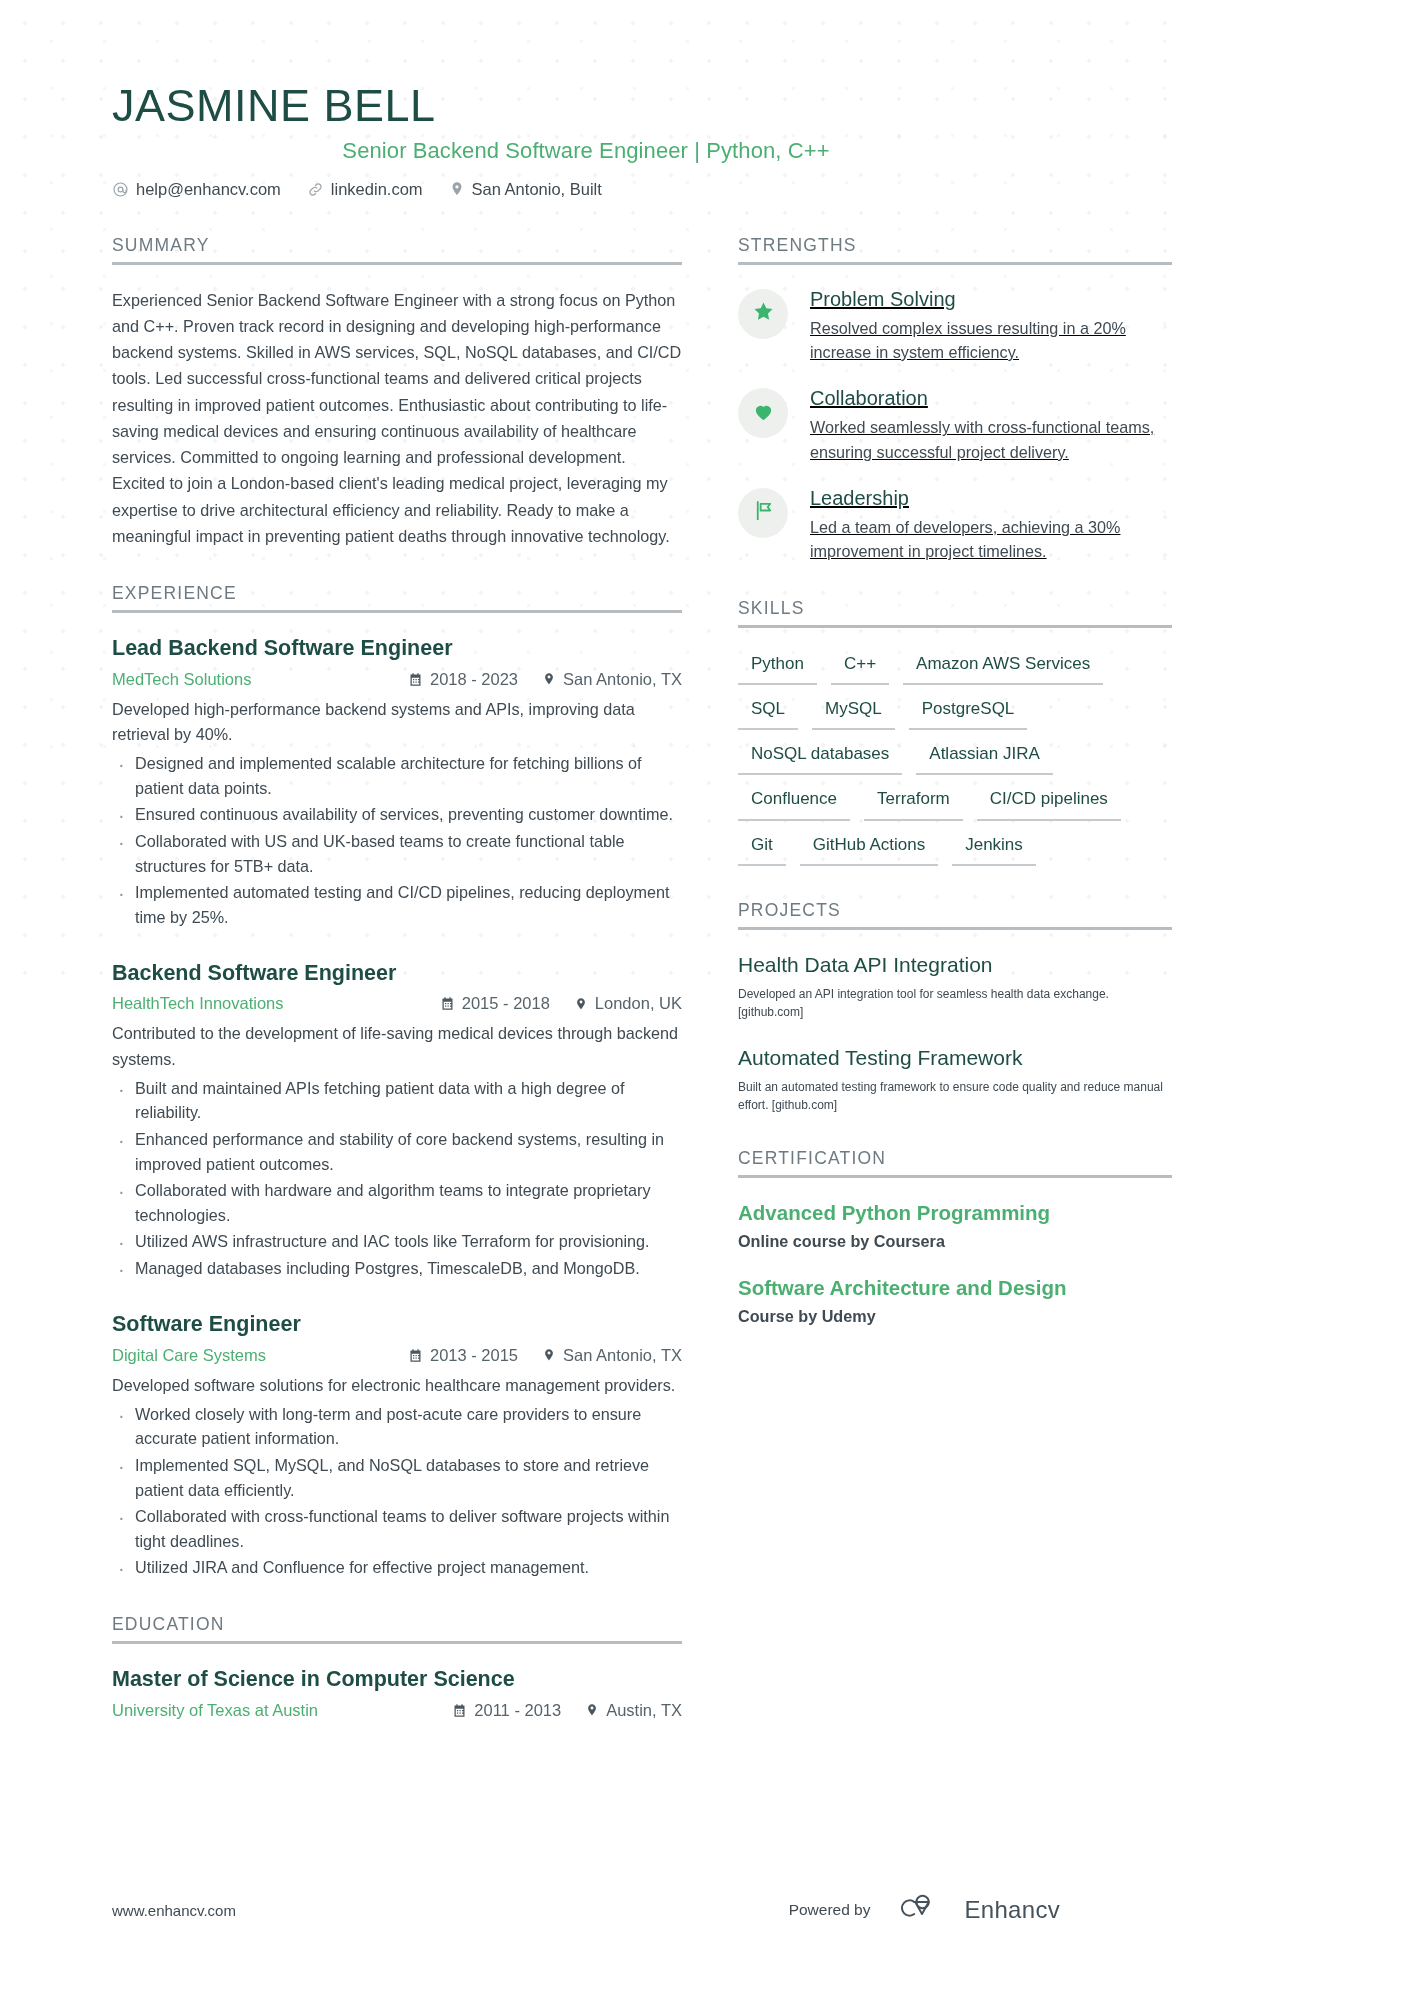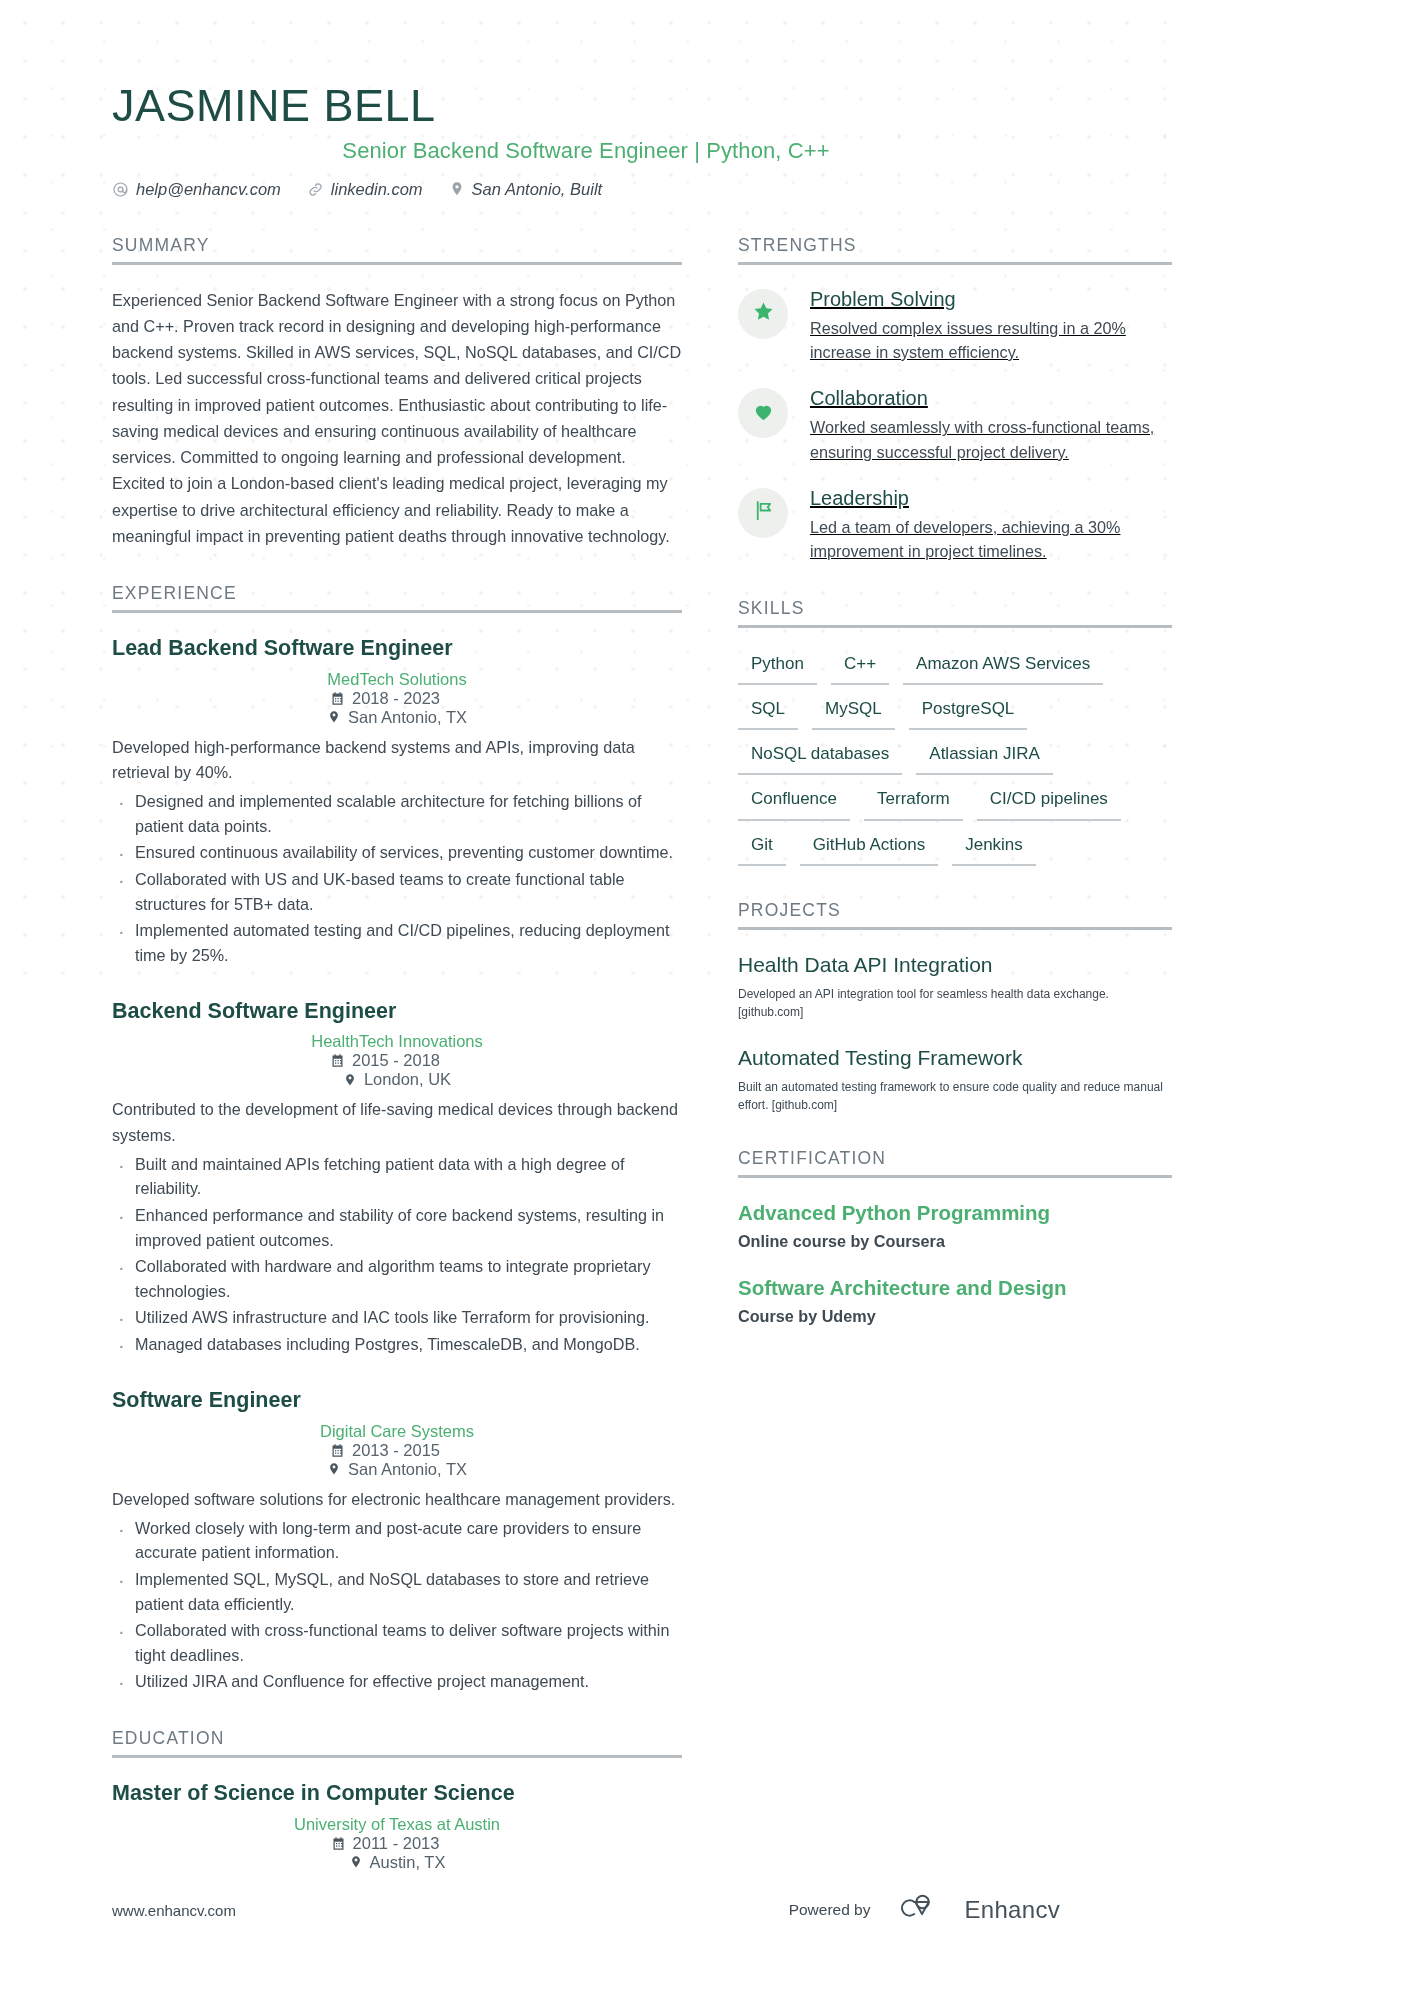--- a/index.html
+++ b/index.html
@@ -65,21 +65,20 @@
     letter-spacing: 0.1px;
     text-align: center;
   }
   .contacts {
     display: flex;
     align-items: center;
     gap: 26px;
     margin-top: 16px;
     font-size: 16.5px;
     color: #3f4a52;
-    font-style: italic;
   }
   .contact {
     display: flex;
     align-items: center;
     gap: 7px;
     white-space: nowrap;
   }
   .ico { color: #9aa3aa; display: inline-flex; align-items: center; }
 
   
@@ -123,21 +122,20 @@
     color: #1e4d45;
     font-weight: 700;
     line-height: 1.25;
   }
   .entry-meta {
     display: flex;
     align-items: center;
     margin-top: 8px;
     margin-bottom: 8px;
     font-size: 16.5px;
-    flex-direction: column;
   }
   .entry-company { color: #4caf72; flex: 1 1 auto; }
   .entry-date, .entry-loc {
     display: flex;
     align-items: center;
     gap: 7px;
     color: #57636b;
     white-space: nowrap;
   }
   .entry-date { margin-right: 24px; }

